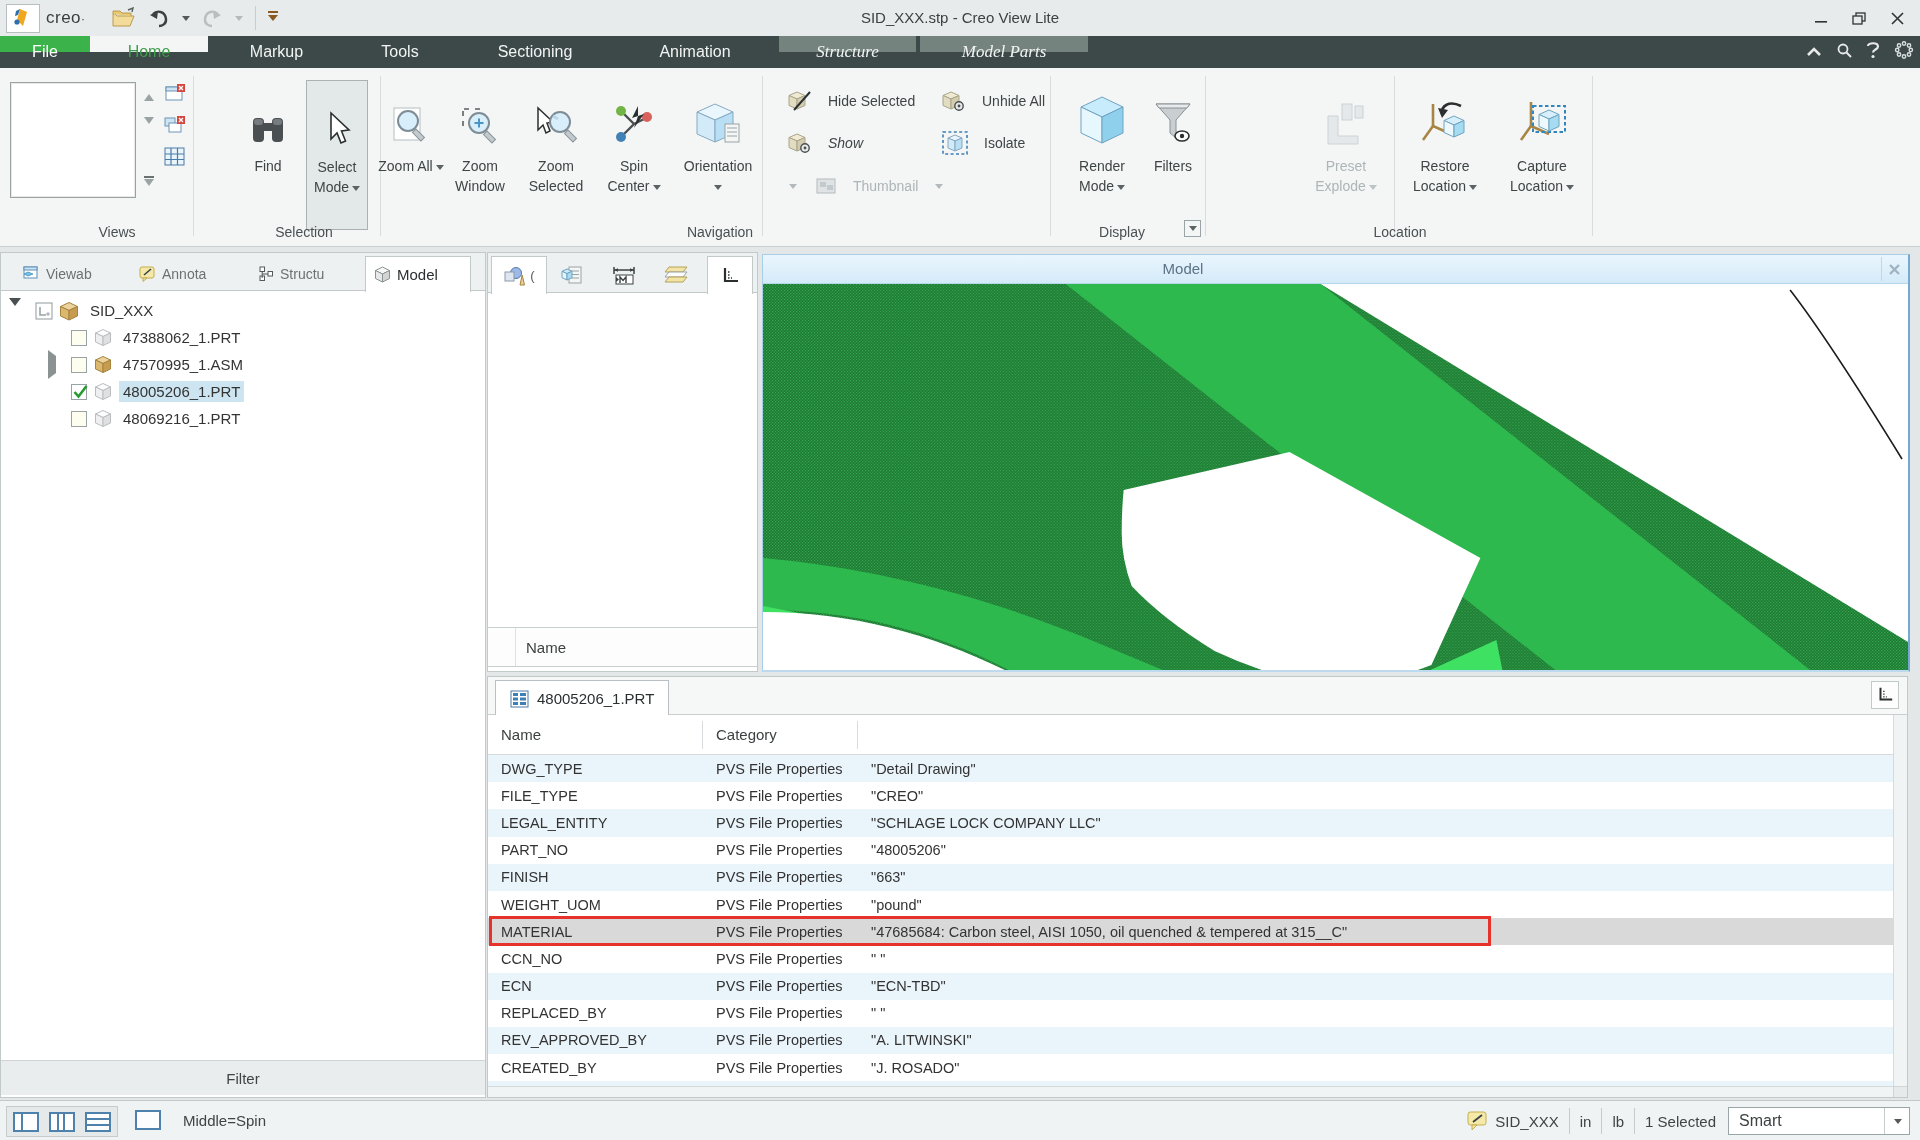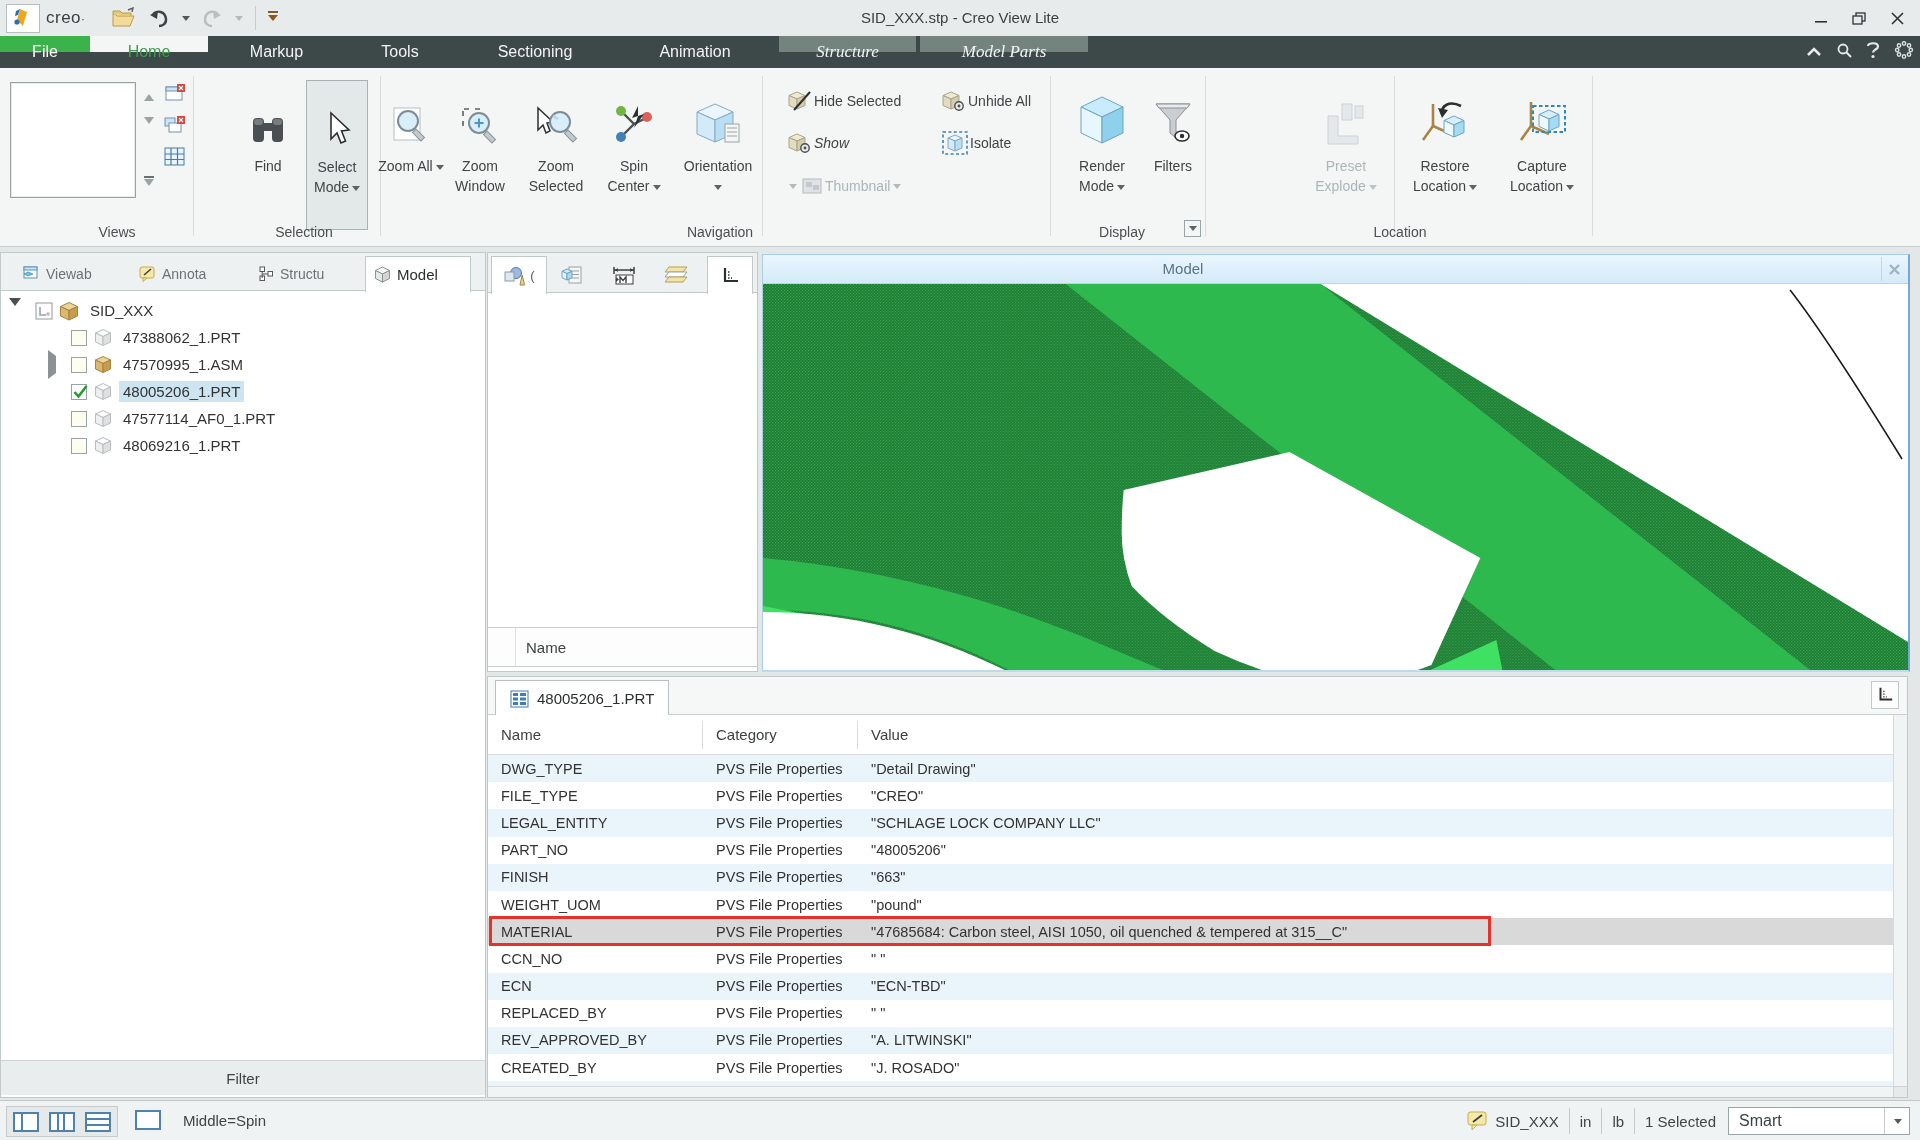--- a/index.html
+++ b/index.html
@@ -40,21 +40,21 @@
   .glabel{position:absolute;top:156px;transform:translateX(-50%);font-size:14px;color:#4a5052;}
   .launcher{position:absolute;left:1184px;top:152px;width:15px;height:15px;border:1px solid #9aa3a5;display:flex;align-items:center;justify-content:center;}
   .launcher .tri{width:0;height:0;border:4px solid transparent;border-top:5px solid #5c6365;position:relative;top:2px;}
   .rbtn{position:absolute;top:12px;text-align:center;}
   .ricon{height:66px;display:flex;align-items:flex-end;justify-content:center;}
   .rlbl{font-size:14px;line-height:20px;color:#3f4445;margin-top:10px;}
   .da{display:inline-block;width:0;height:0;border:4px solid transparent;border-top:5px solid #5c6365;margin-left:3px;position:relative;top:3px;}
   .dis .rlbl{color:#adb5b7;}
   .dis .da{border-top-color:#bcc3c5;}
   .pressed{background:#e3e8e9;border:1px solid #a9b1b3;}
-  .stackbtn{position:absolute;display:flex;align-items:center;gap:2px;font-size:14px;color:#3f4445;height:30px;}
+  .stackbtn{position:absolute;display:flex;align-items:center;gap:16px;font-size:14px;color:#3f4445;height:30px;}
   .stackbtn.dis{color:#adb5b7;}
   
   .vpreview{position:absolute;left:10px;top:14px;width:124px;height:114px;background:#fff;border:1px solid #9aa2a4;box-shadow:inset 0 0 0 1px #e8eaea;}
   .varrow{position:absolute;left:138px;width:20px;height:24px;display:flex;align-items:center;justify-content:center;border:1px solid transparent;}
   .tri-up{width:0;height:0;border:5px solid transparent;border-bottom:7px solid #9aa2a4;}
   .tri-dn{width:0;height:0;border:5px solid transparent;border-top:7px solid #9aa2a4;}
   .vsmall{position:absolute;left:162px;width:26px;height:26px;display:flex;align-items:center;justify-content:center;}
   
   .leftpanel{position:absolute;left:0;top:252px;width:486px;height:846px;background:#fff;border:1px solid #c2c9c9;box-sizing:border-box;}
   .ptabs{position:absolute;left:0;top:0;width:100%;height:38px;background:#eef1f1;border-bottom:1px solid #c2c9c9;box-sizing:border-box;}
@@ -598,35 +598,20 @@
         
       </span>
       <span class="tcube">
         <svg class="cube-prt" width="18" height="19" viewBox="0 0 18 19">
           <polygon points="9,1.5 16.5,5 9,8.5 1.5,5" fill="#fdfdfd" stroke="#b8bec0"></polygon>
           <polygon points="1.5,5 9,8.5 9,17.5 1.5,14" fill="#efefef" stroke="#b8bec0"></polygon>
           <polygon points="9,8.5 16.5,5 16.5,14 9,17.5" fill="#e0e0e0" stroke="#b8bec0"></polygon>
         </svg>
 
       </span>
-      <span class="tlabel">47577114_AF0_1.PRT</span>
-    </div>
-          <div class="trow">
-      <span class="texp"><span class="tri-r"></span></span>
-      <span class="tcb">
-        
-      </span>
-      <span class="tcube">
-        <svg class="cube-prt" width="18" height="19" viewBox="0 0 18 19">
-          <polygon points="9,1.5 16.5,5 9,8.5 1.5,5" fill="#fdfdfd" stroke="#b8bec0"></polygon>
-          <polygon points="1.5,5 9,8.5 9,17.5 1.5,14" fill="#efefef" stroke="#b8bec0"></polygon>
-          <polygon points="9,8.5 16.5,5 16.5,14 9,17.5" fill="#e0e0e0" stroke="#b8bec0"></polygon>
-        </svg>
-
-      </span>
       <span class="tlabel">48069216_1.PRT</span>
     </div>
         </div>
     </div>
 
     <div class="filterbar">
       <span>Filter</span>
     </div>
   </div>
 
@@ -729,21 +714,20 @@
       <div class="axisbtn">
         <svg width="18" height="18" viewBox="0 0 20 20">
           <path d="M5,2 V15 H18" fill="none" stroke="#2b2f30" stroke-width="2.2"></path>
           <path d="M8,6 H10 M8,9 H10 M8,12 H12" stroke="#2b2f30" stroke-width="1.4" stroke-dasharray="1.5,1.5"></path>
         </svg>
       </div>
     </div>
     <div class="theader">
       <div class="th th1">Name</div>
       <div class="th th2">Category</div>
-      <div class="th th3">Value</div>
     </div>
     <div class="tbody" id="prop-rows">
         <div class="prow">
       <div class="pc pc1">DWG_TYPE</div>
       <div class="pc pc2">PVS File Properties</div>
       <div class="pc pc3">"Detail Drawing"</div>
     </div>
         <div class="prow">
       <div class="pc pc1">FILE_TYPE</div>
       <div class="pc pc2">PVS File Properties</div>

